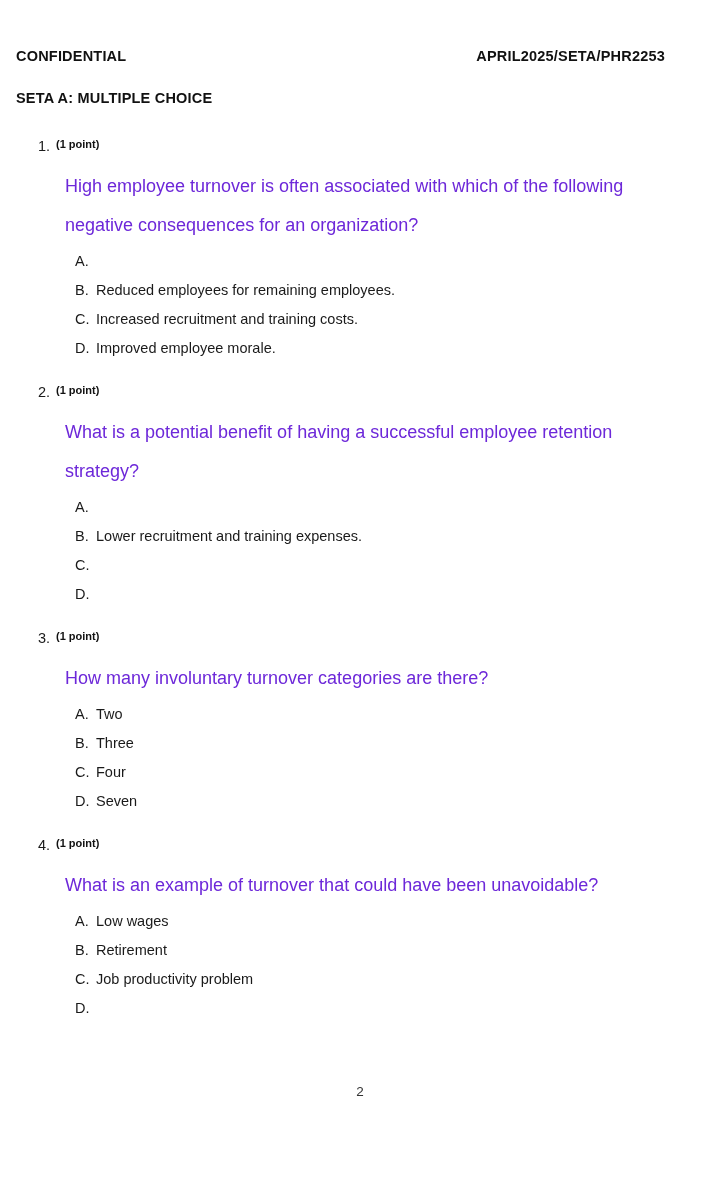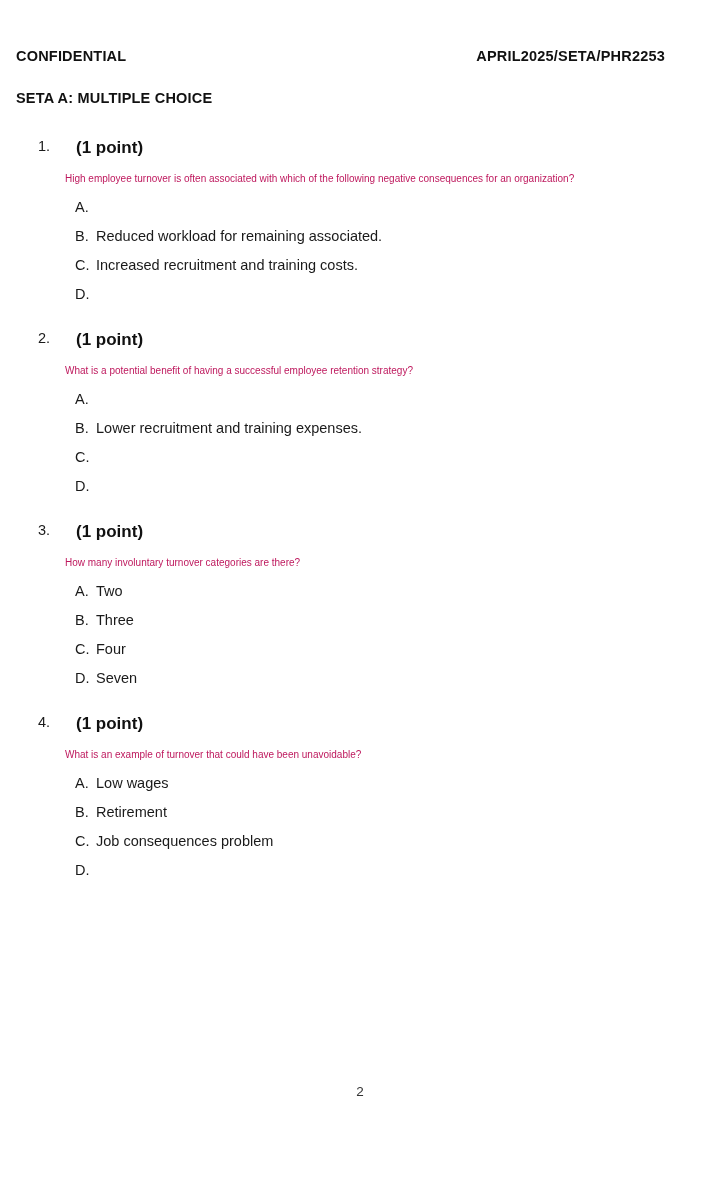--- a/index.html
+++ b/index.html
@@ -68,31 +68,31 @@
   }
   .q-number {
     position: absolute;
     left: 38px;
     top: 0;
     font-size: 14.5px;
     color: #1a1a1a;
   }
   .q-points {
     position: absolute;
-    left: 76px;
-    top: 0;
-    font-size: 17px;
+    left: 56px;
+    top: 0;
+    font-size: 11px;
     font-weight: bold;
     color: #111111;
   }
   .q-text {
     margin: 5px 70px 0 65px;
-    font-size: 10px;
-    line-height: 24px;
-    color: #be185d;
+    font-size: 18px;
+    line-height: 39px;
+    color: #6d28d9;
     max-width: 588px;
   }
   .options {
     margin: 2px 0 0 0;
     padding: 0;
     list-style: none;
   }
   .option {
     position: relative;
     height: 29px;
@@ -141,28 +141,29 @@
           <span class="q-number">1.</span>
           <span class="q-points">(1 point)</span>
         </div>
         <div class="q-text">High employee turnover is often associated with which of the following negative consequences for an organization?</div>
         <ul class="options">
           <li class="option">
             <span class="opt-letter">A.</span>
           </li>
           <li class="option">
             <span class="opt-letter">B.</span>
-            <span class="opt-text">Reduced workload for remaining associated.</span>
+            <span class="opt-text">Reduced employees for remaining employees.</span>
           </li>
           <li class="option">
             <span class="opt-letter">C.</span>
             <span class="opt-text">Increased recruitment and training costs.</span>
           </li>
           <li class="option">
             <span class="opt-letter">D.</span>
+            <span class="opt-text">Improved employee morale.</span>
           </li>
         </ul>
       </div>
       <div class="question">
         <div class="q-head">
           <span class="q-number">2.</span>
           <span class="q-points">(1 point)</span>
         </div>
         <div class="q-text">What is a potential benefit of having a successful employee retention strategy?</div>
         <ul class="options">
@@ -216,21 +217,21 @@
           <li class="option">
             <span class="opt-letter">A.</span>
             <span class="opt-text">Low wages</span>
           </li>
           <li class="option">
             <span class="opt-letter">B.</span>
             <span class="opt-text">Retirement</span>
           </li>
           <li class="option">
             <span class="opt-letter">C.</span>
-            <span class="opt-text">Job consequences problem</span>
+            <span class="opt-text">Job productivity problem</span>
           </li>
           <li class="option">
             <span class="opt-letter">D.</span>
           </li>
         </ul>
       </div>
     </div>
 
   <div class="page-number">2</div>
 

